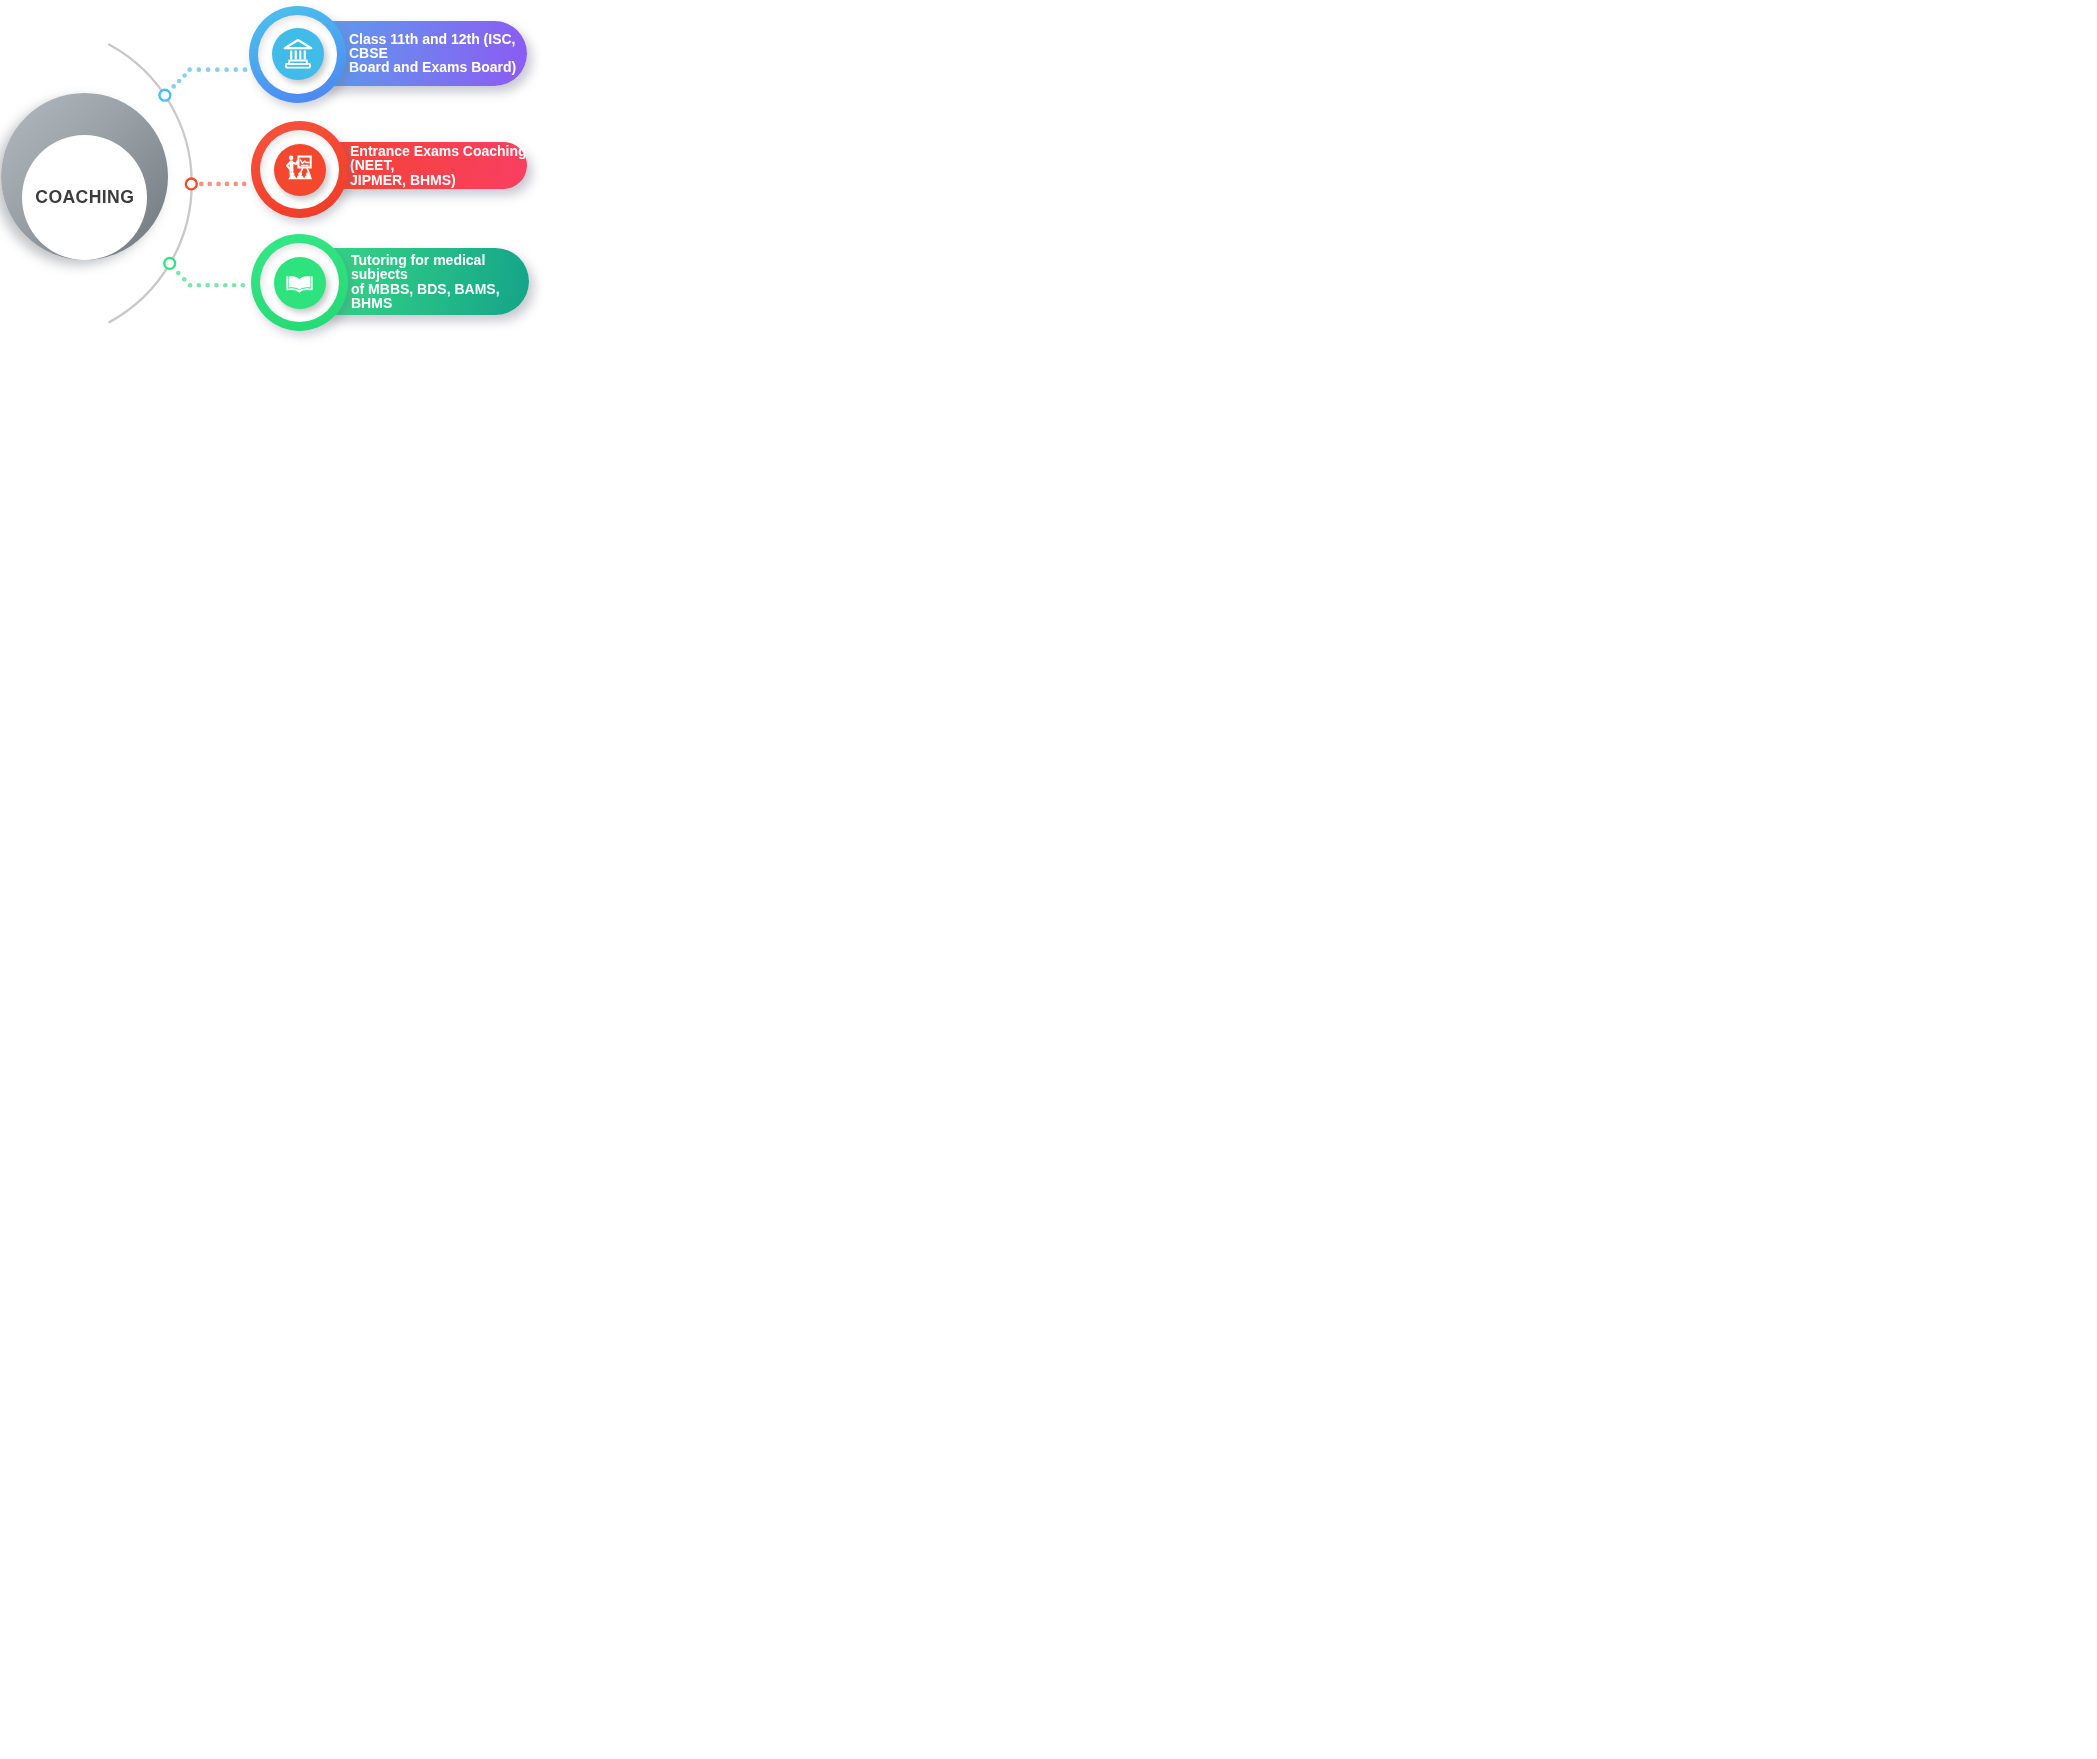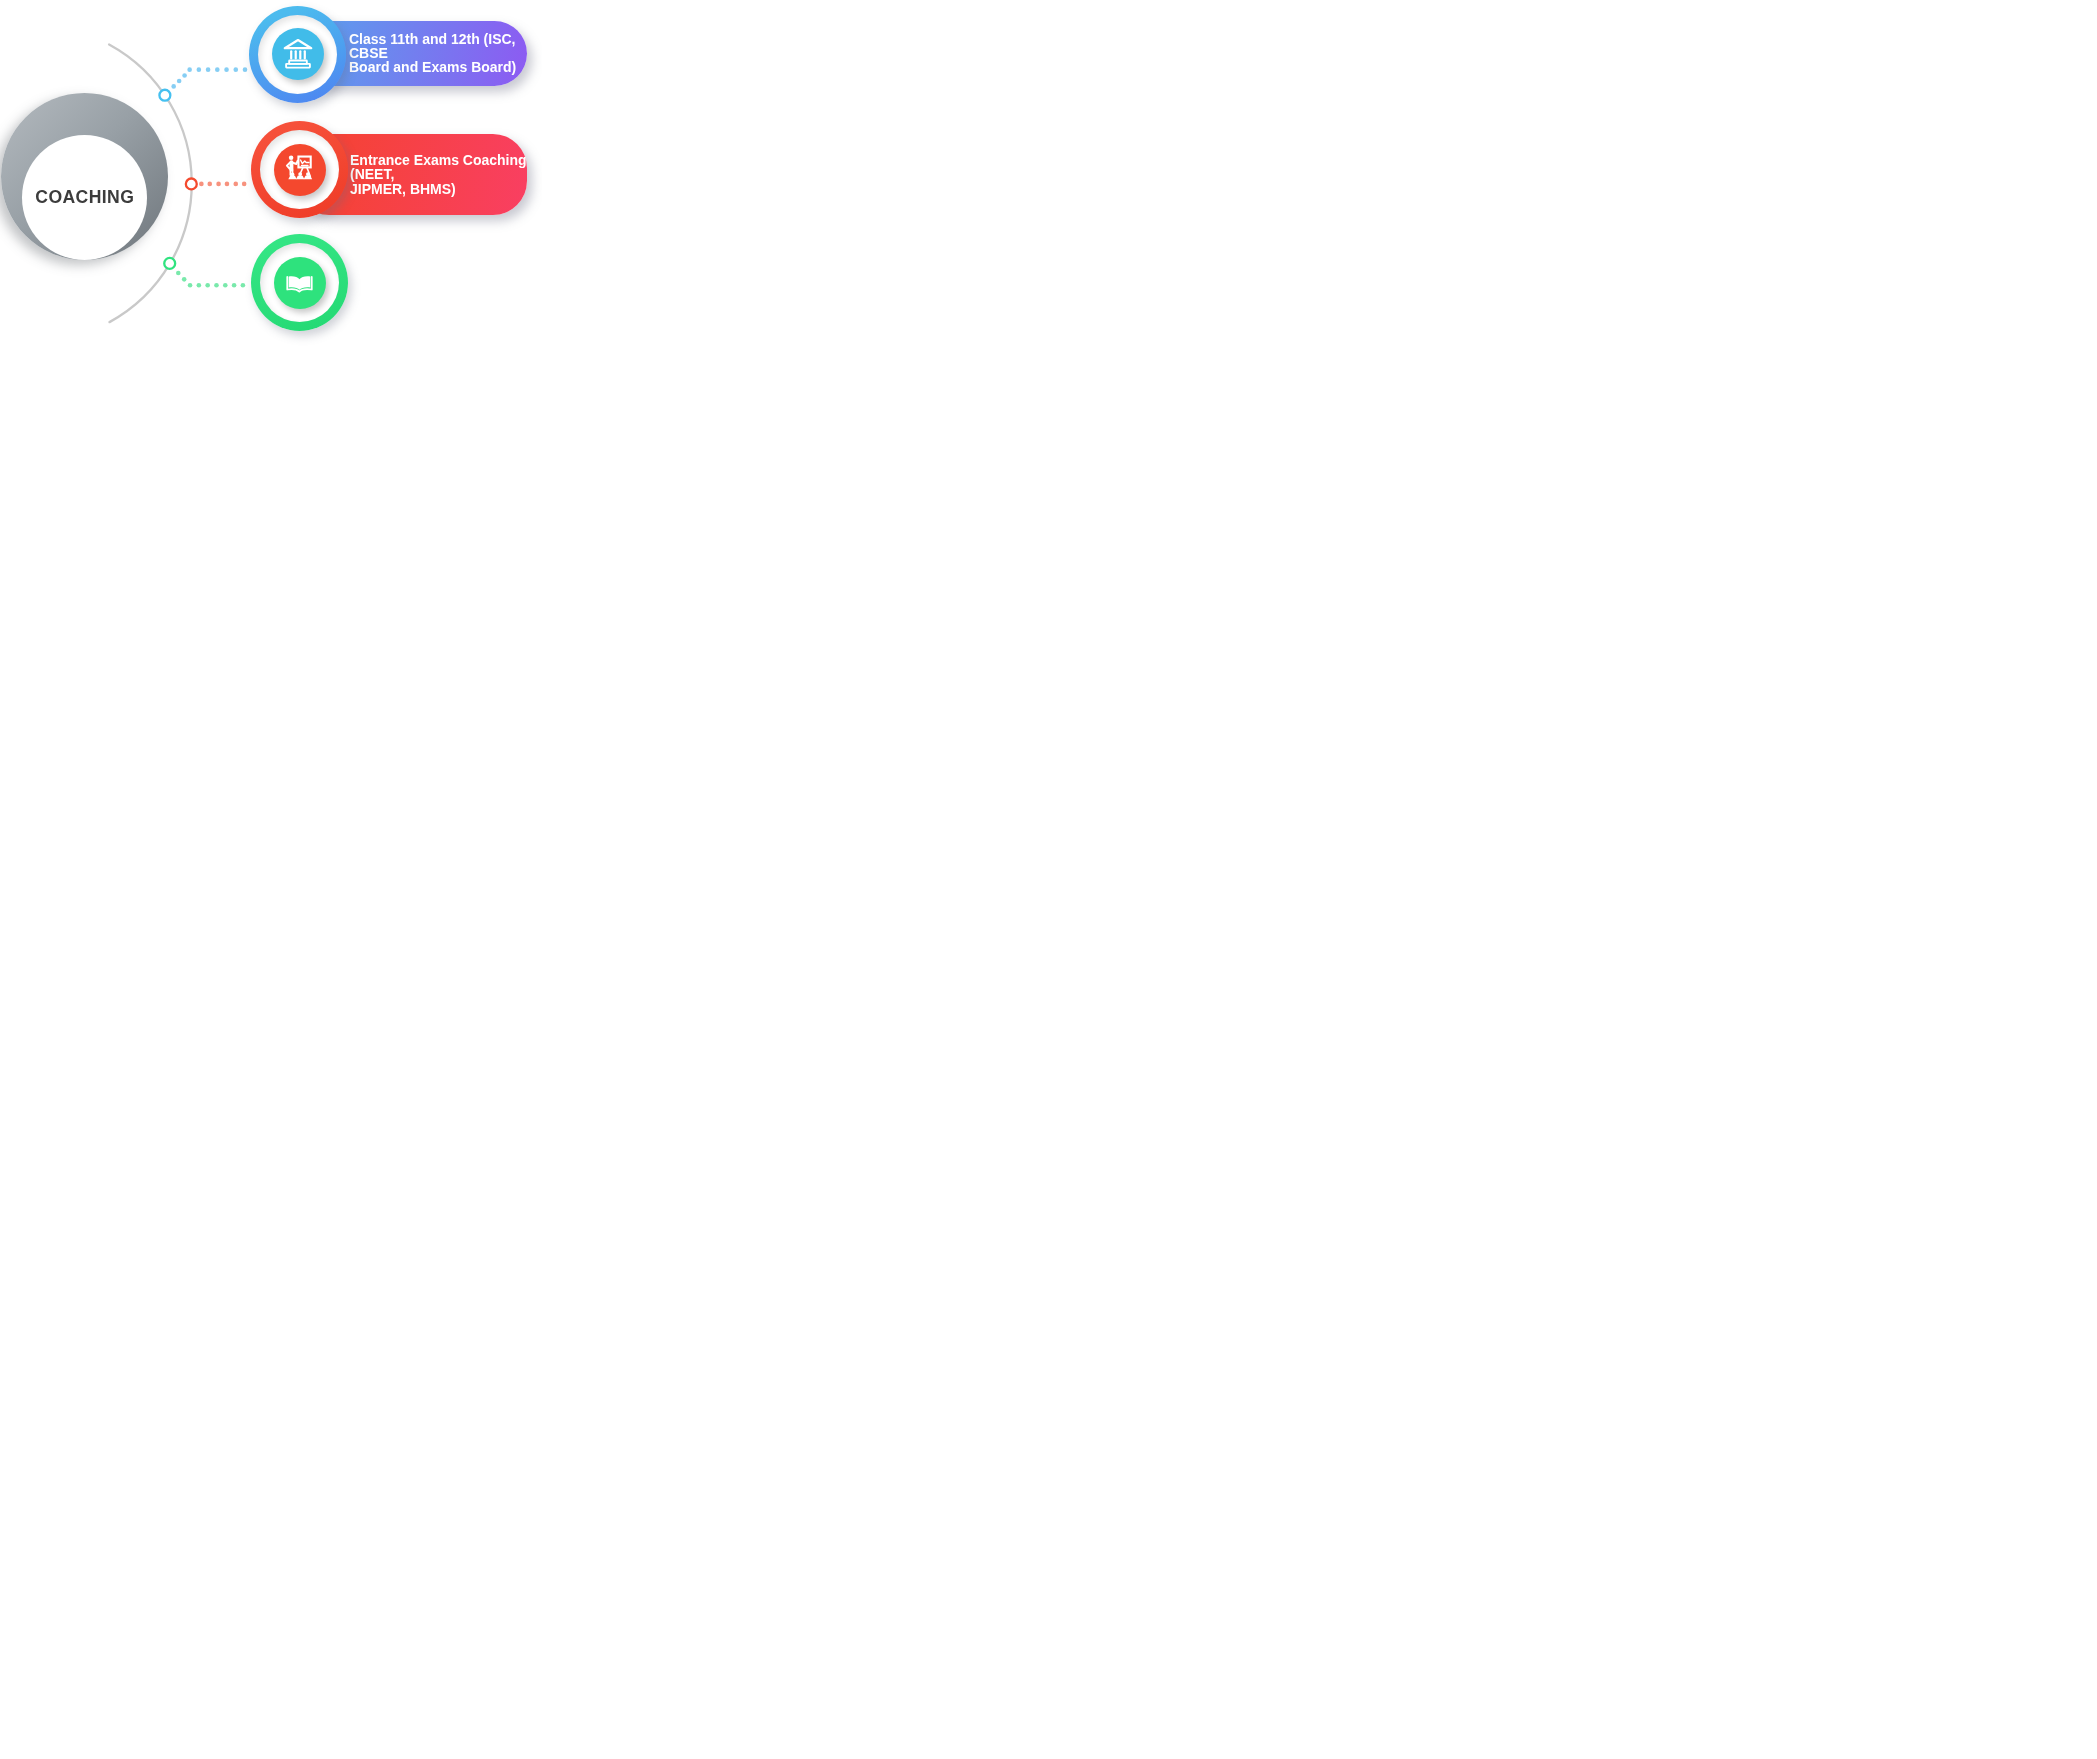--- a/index.html
+++ b/index.html
@@ -56,21 +56,21 @@
   .inner{
     width:52px;height:52px;border-radius:50%;
     display:flex;align-items:center;justify-content:center;
     box-shadow:2.9px 3.8px 6.7px rgba(0,0,0,.22);
   }
   .item-0 .pill{left:294px;top:20.6px;width:233px;height:65px;
     background:linear-gradient(100deg,var(--i0-pill-start,#57a5ec),var(--i0-pill-end,#8d5af2));}
   .item-0 .ring{left:249px;top:5.9px;
     background:linear-gradient(160deg,var(--i0-ring-start,#4cbbee) 15%,var(--i0-ring-end,#4e85f1) 95%);}
   .item-0 .inner{background:var(--i0-inner,#41bce9);}
-  .item-1 .pill{left:295px;top:134px;width:232px;height:81px;
+  .item-1 .pill{left:295px;top:142px;width:232px;height:47px;
     background:linear-gradient(100deg,var(--i1-pill-start,#f4432d),var(--i1-pill-end,#f93f62));}
   .item-1 .ring{left:251px;top:121px;
     background:linear-gradient(160deg,var(--i1-ring-start,#f6503a) 15%,var(--i1-ring-end,#ef3c28) 95%);}
   .item-1 .inner{background:var(--i1-inner,#f4482e);}
   .item-2 .pill{left:296px;top:248px;width:233px;height:67px;
     background:linear-gradient(100deg,var(--i2-pill-start,#3bdc85),var(--i2-pill-end,#14a489));}
   .item-2 .ring{left:251px;top:234px;
     background:linear-gradient(160deg,var(--i2-ring-start,#33e584) 15%,var(--i2-ring-end,#25d974) 95%);}
   .item-2 .inner{background:var(--i2-inner,#2ee27d);}
   .icon{display:block;}
@@ -182,20 +182,26 @@
               <circle cx="74" cy="63" r="5.5"></circle>
               <path d="M62,78 L67,68 Q74,65 81,68 L86,78 Z"></path>
             </g>
           </svg>
         </div>
       </div>
     </div>
   </div>
 
   <div class="item item-2">
+    <div class="pill">
+      <div class="pill-text">
+        <span>Tutoring for medical subjects</span><br>
+        <span>of MBBS, BDS, BAMS, BHMS</span>
+      </div>
+    </div>
     <div class="ring">
       <div class="gap">
         <div class="inner">
           <svg class="icon" width="35" height="35" viewBox="0 0 100 100">
             <path d="M15,34 L15,70 C31,67.5 44,70.5 49.5,76 C55,70.5 69,67.5 85,70 L85,34" fill="none" stroke="#fff" stroke-width="5" stroke-linejoin="round" stroke-linecap="round"></path>
             <path d="M50,41 C44.5,33.5 33,30.5 19,32.5 L19,64 C33,62 45,65 50,70.5 C55,65 67,62 81,64 L81,32.5 C67,30.5 55.5,33.5 50,41 Z" fill="#fff"></path>
           </svg>
         </div>
       </div>
     </div>

